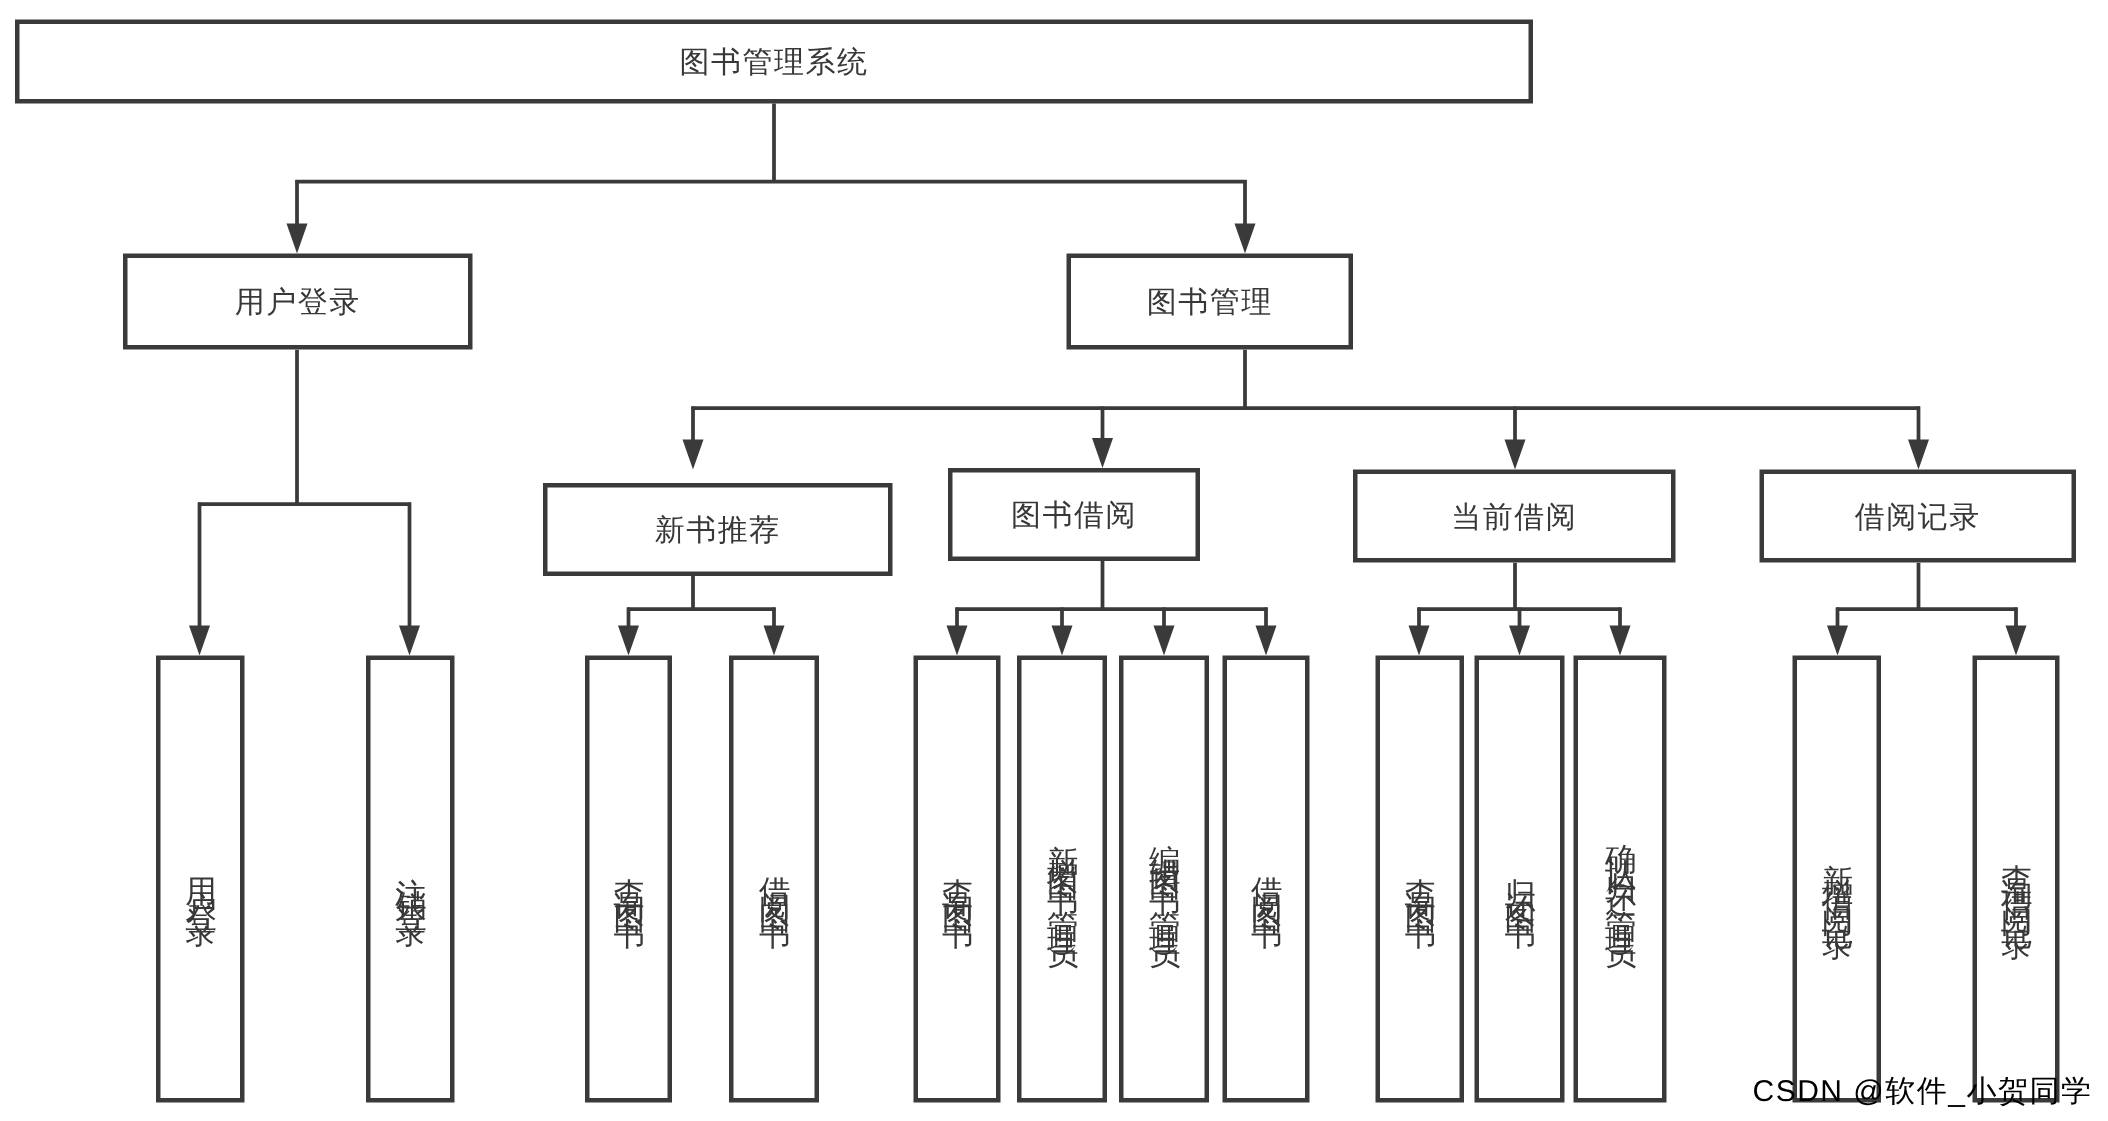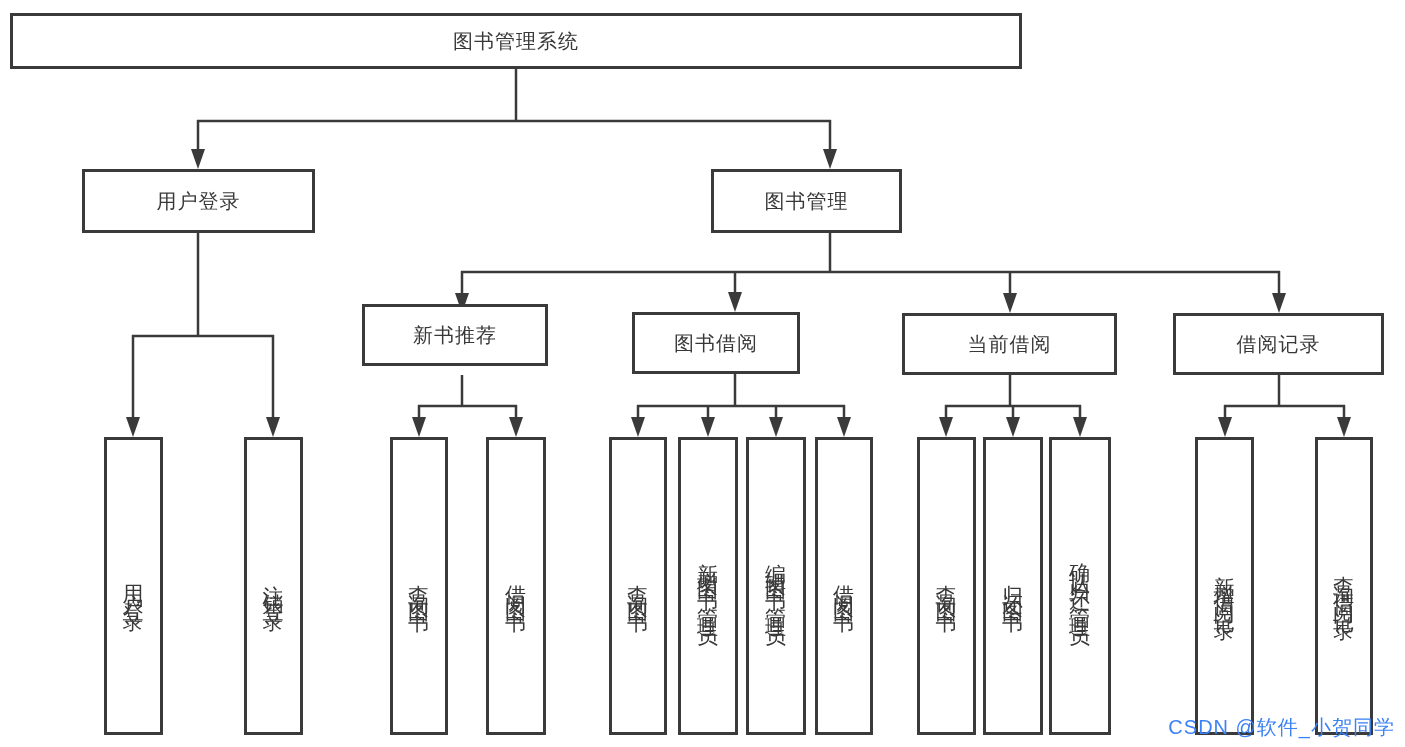--- a/index.html
+++ b/index.html
@@ -35,21 +35,21 @@
     letter-spacing: 9px;
     line-height: 1;
     white-space: nowrap;
   }
   
   .n-root        { left: 10px;   top: 13px;  width: 1012px; height: 56px; }
   
   .n-user-login  { left: 82px;   top: 169px; width: 233px;  height: 64px; }
   .n-book-mgmt   { left: 711px;  top: 169px; width: 191px;  height: 64px; }
   
-  .n-new-book    { left: 362px;  top: 304px; width: 186px;  height: 62px; font-family: Liberation Mono, monospace; }
+  .n-new-book    { left: 362px;  top: 322px; width: 233px;  height: 62px; font-family: Liberation Mono, monospace; }
   .n-book-borrow { left: 632px;  top: 312px; width: 168px;  height: 62px; }
   .n-cur-borrow  { left: 902px;  top: 313px; width: 215px;  height: 62px; }
   .n-records     { left: 1173px; top: 313px; width: 211px;  height: 62px; }
   
   .leaf { top: 437px; height: 298px; }
   .n-l1a { left: 104px;  width: 59px; }
   .n-l1b { left: 244px;  width: 59px; }
   .n-l2a { left: 390px;  width: 58px; }
   .n-l2b { left: 486px;  width: 60px; }
   .n-l3a { left: 609px;  width: 58px; }
@@ -59,21 +59,21 @@
   .n-l4a { left: 917px;  width: 59px; }
   .n-l4b { left: 983px;  width: 60px; }
   .n-l4c { left: 1049px; width: 62px; }
   .n-l5a { left: 1195px; width: 59px; }
   .n-l5b { left: 1315px; width: 58px; }
   .watermark {
     position: absolute;
     right: 10px;
     top: 714px;
     font-size: 20px;
-    color: #3b82f6;
+    color: #000000;
     letter-spacing: 1px;
     z-index: 5;
   }
   svg line { stroke: #3a3a3a; stroke-width: 2.5; }
   svg polygon { fill: #3a3a3a; }
 </style>
 </head>
 <body>
 
 <div class="canvas">

